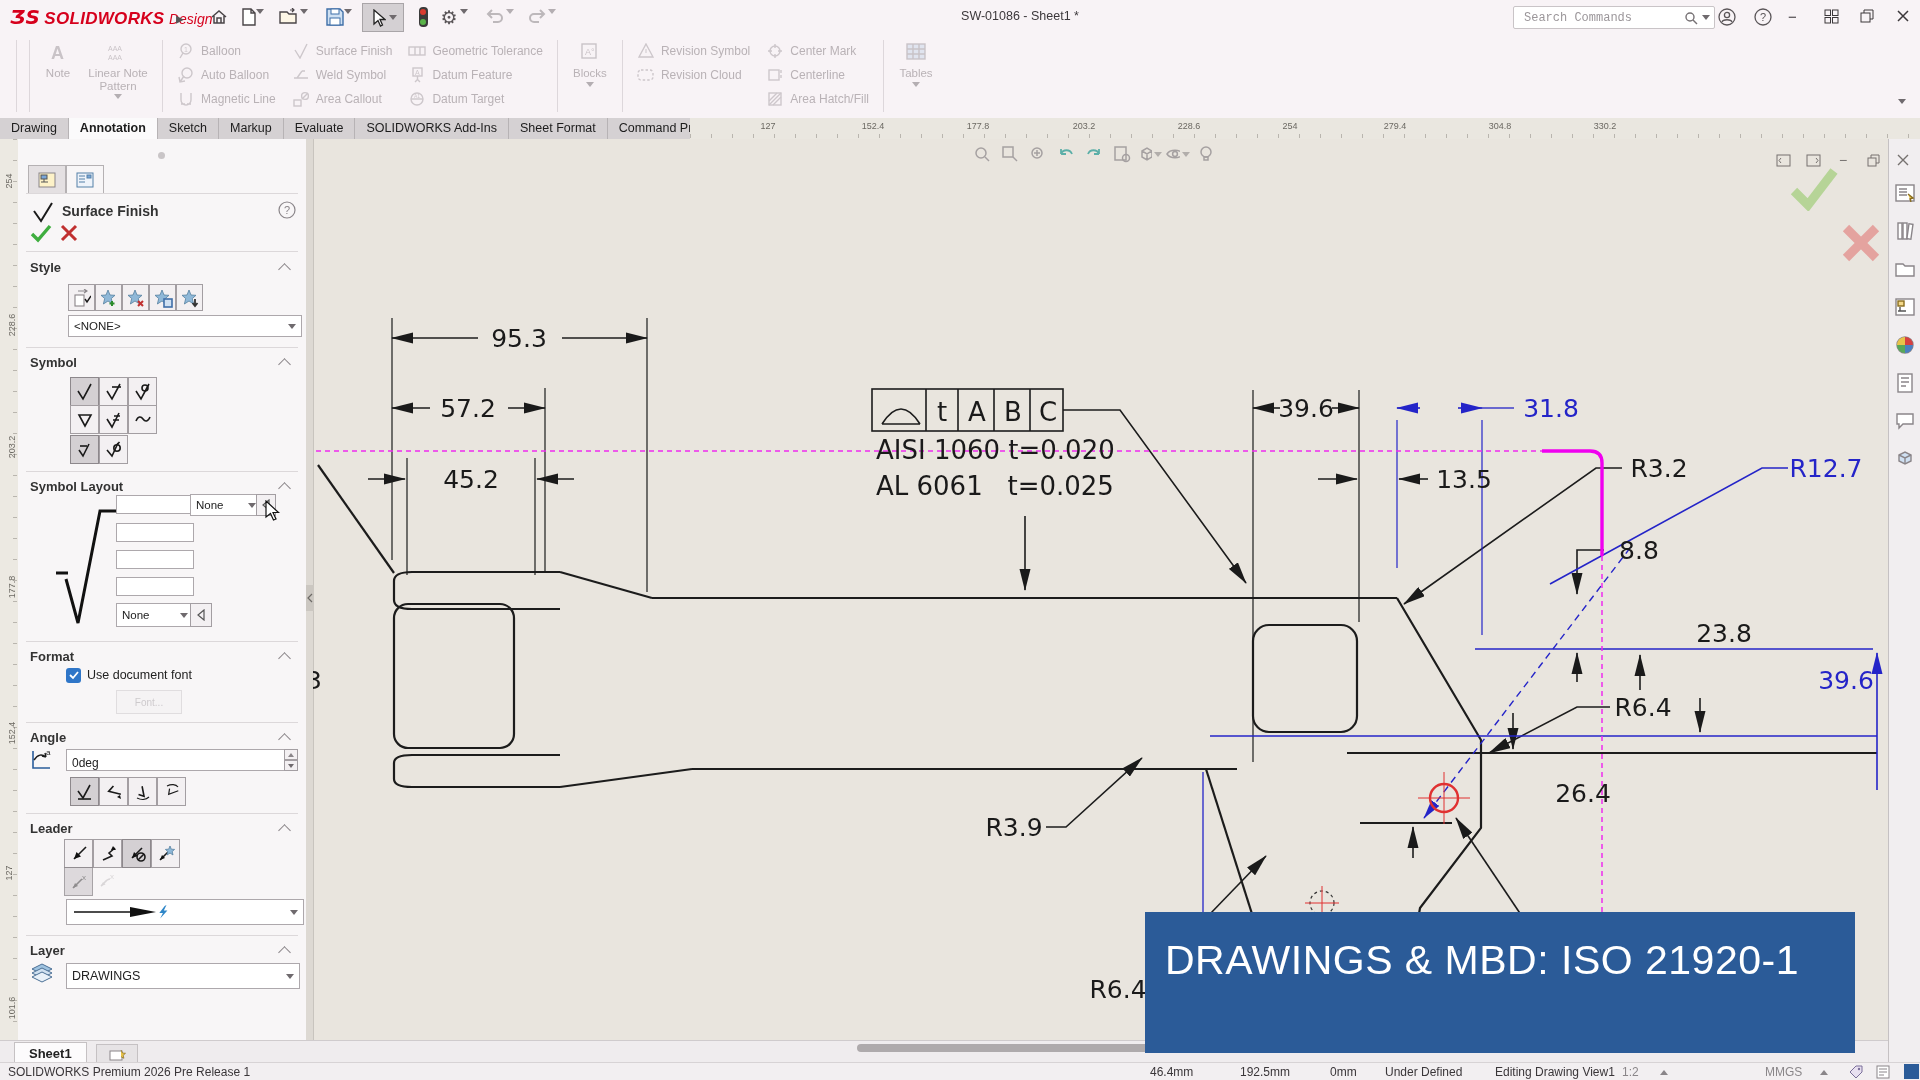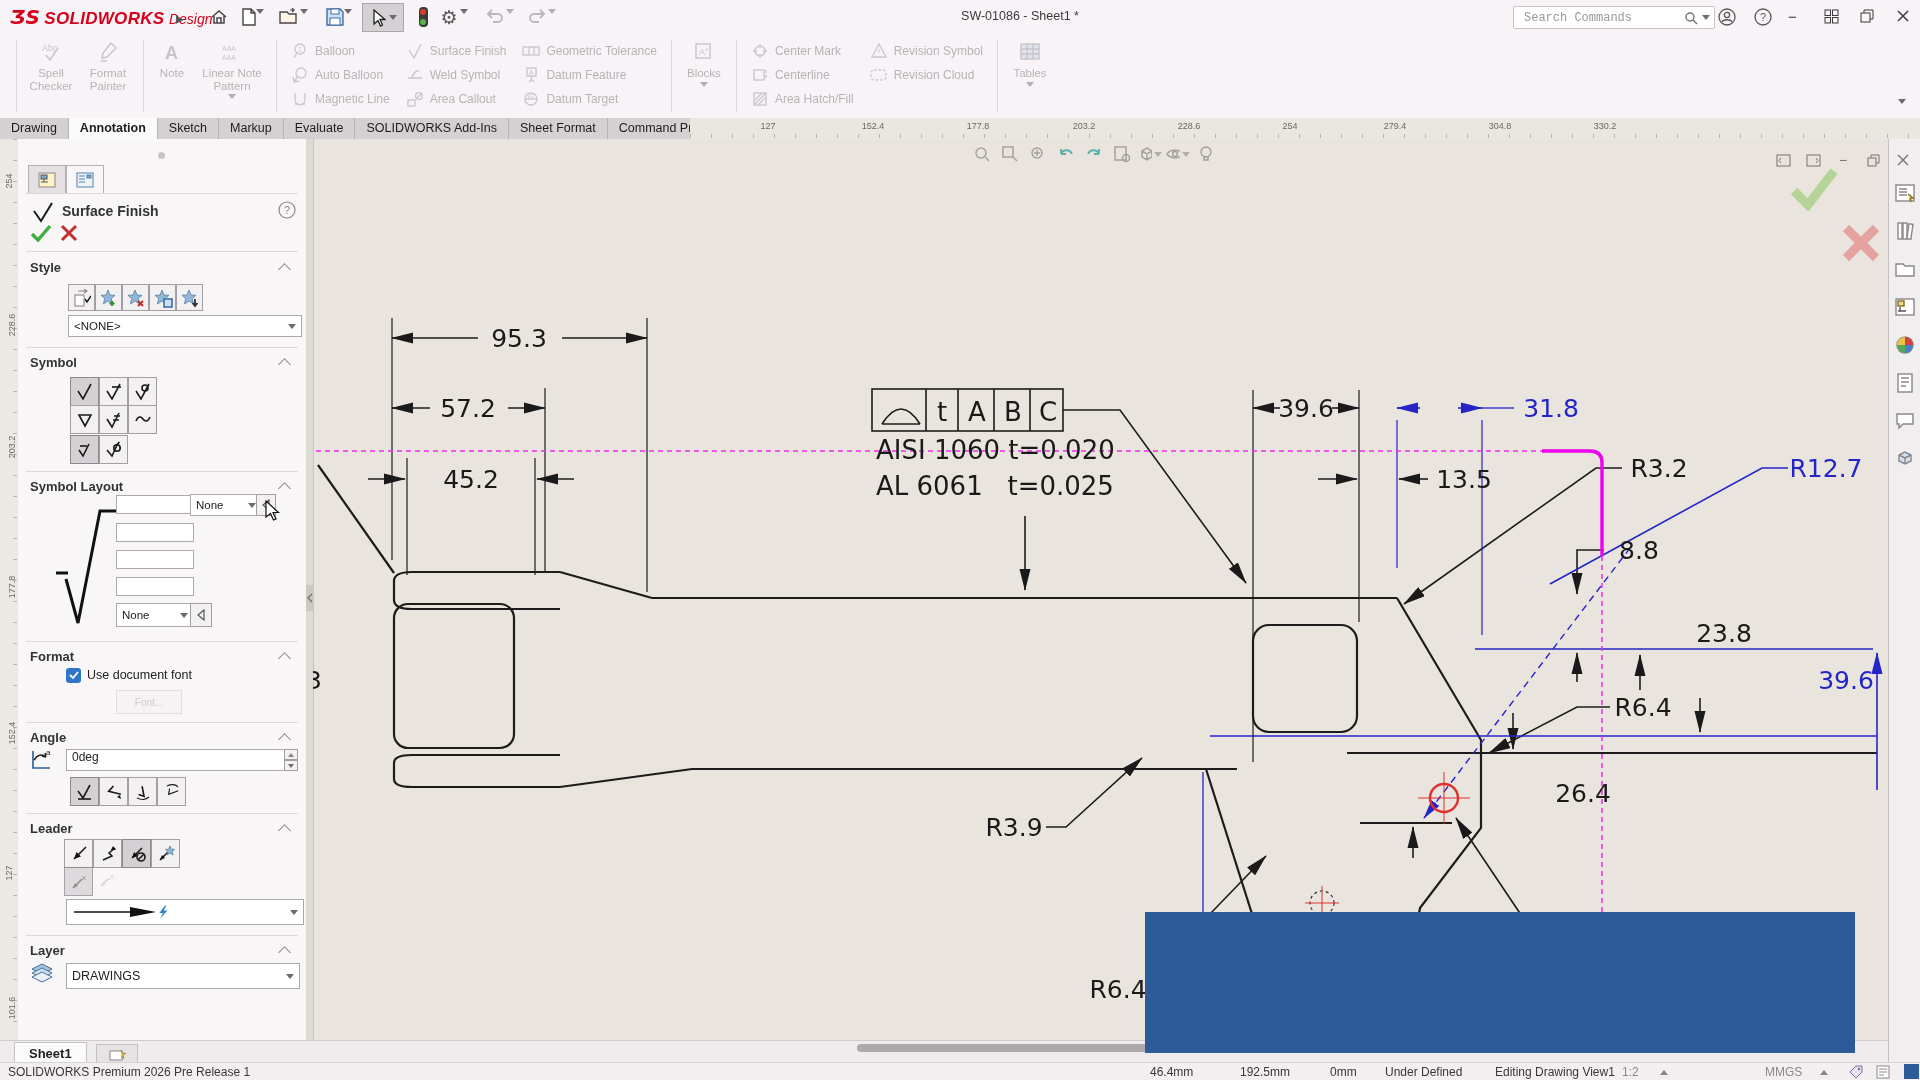--- a/index.html
+++ b/index.html
@@ -43,21 +43,21 @@
   .vnum{position:absolute;left:1px;font-size:9px;color:#6b6862;transform:rotate(-90deg);transform-origin:center;white-space:nowrap}
   
   #pm{left:18px;top:139px;width:288px;height:901px;background:#f8f6f7;border-right:1px solid #c9c5c7;font-size:12.5px}
   .pmdiv{left:8px;width:272px;height:1px;background:#dcd8da}
   .pmhead{font-weight:bold;font-size:13px;color:#333}
   .chev{width:8px;height:8px;border-left:1.6px solid #8a8589;border-top:1.6px solid #8a8589;transform:rotate(45deg)}
   .pbtn{background:#f3f0f2;border:1px solid #a39ea2;display:flex;align-items:center;justify-content:center}
   .pbtn.pressed{background:#d4d0d3;border-color:#8d888c}
   .pbtn.dis{opacity:.45;border-color:#c5c0c4}
   .pbtn svg{stroke:#1a1a1a;fill:none;stroke-width:1.6}
-  .pfield{background:#fff;border:1px solid #ada8ac;font-size:12px;display:flex;align-items:flex-start;padding:0 5px;color:#222}
+  .pfield{background:#fff;border:1px solid #ada8ac;font-size:12px;display:flex;align-items:flex-end;padding:0 5px;color:#222}
   .pdd{background:#fff;border:1px solid #ada8ac;font-size:11.5px;display:flex;align-items:center;justify-content:space-between;padding:0 5px;color:#222}
   .star{fill:#8fb8d8;stroke:#56809f;stroke-width:.8}
   
   #splitter{left:306px;top:139px;width:7px;height:901px;background:#ddd9d3;border-right:1px solid #c8c4be}
   .vtool{top:148px;width:24px;height:24px;display:flex;align-items:center;justify-content:center;opacity:.75}
   .vtool svg{stroke:#8f8a8d;fill:none;stroke-width:1.5}
   .vtool.teal svg{stroke:#2e9e96}
   .winctl{top:156px;width:22px;height:20px;display:flex;align-items:center;justify-content:center;color:#76716f}
   #taskpane{left:1888px;top:139px;width:32px;height:923px;background:#f1eef0;border-left:1px solid #c5c1c3}
   .tpic{left:4px;width:24px;height:24px;display:flex;align-items:center;justify-content:center}
@@ -172,39 +172,20 @@
         <rect x="1" y="4" width="9" height="9" stroke="#3c383b" fill="none"></rect>
         <path d="M4,4 V1 H13 V10 H10" stroke="#3c383b" fill="none"></path>
       </svg></div>
   <div class="ab" style="left:1896px;top:9px"><svg width="14" height="14">
         <path d="M2,2 L12,12 M12,2 L2,12" stroke="#3c383b" stroke-width="1.5"></path>
       </svg></div>
 </div>
 
 <div id="ribbon" class="ab">
   <div class="rsep"></div>
-  <div class="rgroup">
-    <div class="rbig" style="width:56px">
-      <span class="ric">
-          <svg width="22" height="22">
-            <text x="2" y="10" font-size="9" fill="#a39ca1" stroke="none">Abc</text>
-            <path d="M6,14 l4,5 8,-12"></path>
-          </svg>
-        </span>
-      <span class="rlb">Spell Checker</span>
-    </div>
-    <div class="rbig" style="width:58px">
-      <span class="ric">
-          <svg width="22" height="22">
-            <path d="M14,2 l5,5 -9,9 -5,1 1,-5 Z M4,20 h6"></path>
-          </svg>
-        </span>
-      <span class="rlb">Format Painter</span>
-    </div>
-  </div>
   <div class="rsep"></div>
   <div class="rgroup">
     <div class="rbig" style="width:44px">
       <span class="ric">
           <svg width="22" height="22">
             <text x="4" y="18" font-size="18" fill="#a39ca1" stroke="none" font-weight="bold">A</text>
           </svg>
         </span>
       <span class="rlb">Note</span>
     </div>
@@ -319,20 +300,39 @@
         </span>
       <span class="rlb">Blocks</span>
         <span class="car" style="margin-top:2px;opacity:.5"></span>
     </div>
   </div>
   <div class="rsep"></div>
   <div class="rgroup rstack">
     <div class="rrow">
         <span class="ric">
           <svg width="16" height="16">
+            <path d="M8,1 L15,14 H1 Z"></path>
+            <path d="M8,6 v4" stroke-width="1"></path>
+          </svg>
+        </span>
+        <span class="rlb">Revision Symbol</span>
+      </div>
+    <div class="rrow">
+        <span class="ric">
+          <svg width="18" height="14">
+            <rect x="1" y="2" width="15" height="10" stroke-dasharray="2.5,2" rx="3"></rect>
+          </svg>
+        </span>
+        <span class="rlb">Revision Cloud</span>
+      </div>
+  </div>
+  <div class="rgroup rstack">
+    <div class="rrow">
+        <span class="ric">
+          <svg width="16" height="16">
             <circle cx="8" cy="8" r="5"></circle>
             <path d="M8,1 V5 M8,11 V15 M1,8 H5 M11,8 H15"></path>
           </svg>
         </span>
         <span class="rlb">Center Mark</span>
       </div>
     <div class="rrow">
         <span class="ric">
           <svg width="16" height="16">
             <rect x="2" y="3" width="10" height="10"></rect>
@@ -342,39 +342,20 @@
         <span class="rlb">Centerline</span>
       </div>
     <div class="rrow">
         <span class="ric">
           <svg width="16" height="16">
             <rect x="2" y="2" width="12" height="12"></rect>
             <path d="M2,10 l8,-8 M2,14 l12,-12 M6,14 l8,-8"></path>
           </svg>
         </span>
         <span class="rlb">Area Hatch/Fill</span>
-      </div>
-  </div>
-  <div class="rgroup rstack">
-    <div class="rrow">
-        <span class="ric">
-          <svg width="16" height="16">
-            <path d="M8,1 L15,14 H1 Z"></path>
-            <path d="M8,6 v4" stroke-width="1"></path>
-          </svg>
-        </span>
-        <span class="rlb">Revision Symbol</span>
-      </div>
-    <div class="rrow">
-        <span class="ric">
-          <svg width="18" height="14">
-            <rect x="1" y="2" width="15" height="10" stroke-dasharray="2.5,2" rx="3"></rect>
-          </svg>
-        </span>
-        <span class="rlb">Revision Cloud</span>
       </div>
   </div>
   <div class="rsep"></div>
   <div class="rgroup">
     <div class="rbig" style="width:52px">
       <span class="ric">
           <svg width="22" height="20">
             <rect x="2" y="2" width="18" height="15" fill="#cdd9ea" stroke="#a39ca1"></rect>
             <path d="M2,7 H20 M2,12 H20 M8,2 V17 M14,2 V17"></path>
           </svg>
@@ -974,20 +955,21 @@
     </div>
   <div class="tpic ab" style="top:308px">
       <svg width="20" height="18">
         <path d="M4,5 L10,2 L16,5 V11 L10,14 L4,11 Z" fill="#cfe0f2"></path>
         <path d="M4,5 L10,8 L16,5 M10,8 V14"></path>
       </svg>
     </div>
 </div>
 
 <div id="banner" class="ab" style="background:#2b5b98;z-index:55">
+  <div>DRAWINGS &amp; MBD: ISO 21920-1</div>
 </div>
 
 <div id="sheetbar" class="ab">
   <div id="sheettab" class="ab">Sheet1</div>
   <div id="sheetadd" class="ab">
       <svg width="18" height="14">
         <rect x="2" y="3" width="12" height="9" fill="#fff" stroke="#8a8589"></rect>
         <path d="M13,2 l1.5,3 3,.3 -2.3,2 .7,3 -2.9,-1.6" fill="#e8c34a" stroke="#8a6d1f" stroke-width=".7"></path>
       </svg>
     </div>

